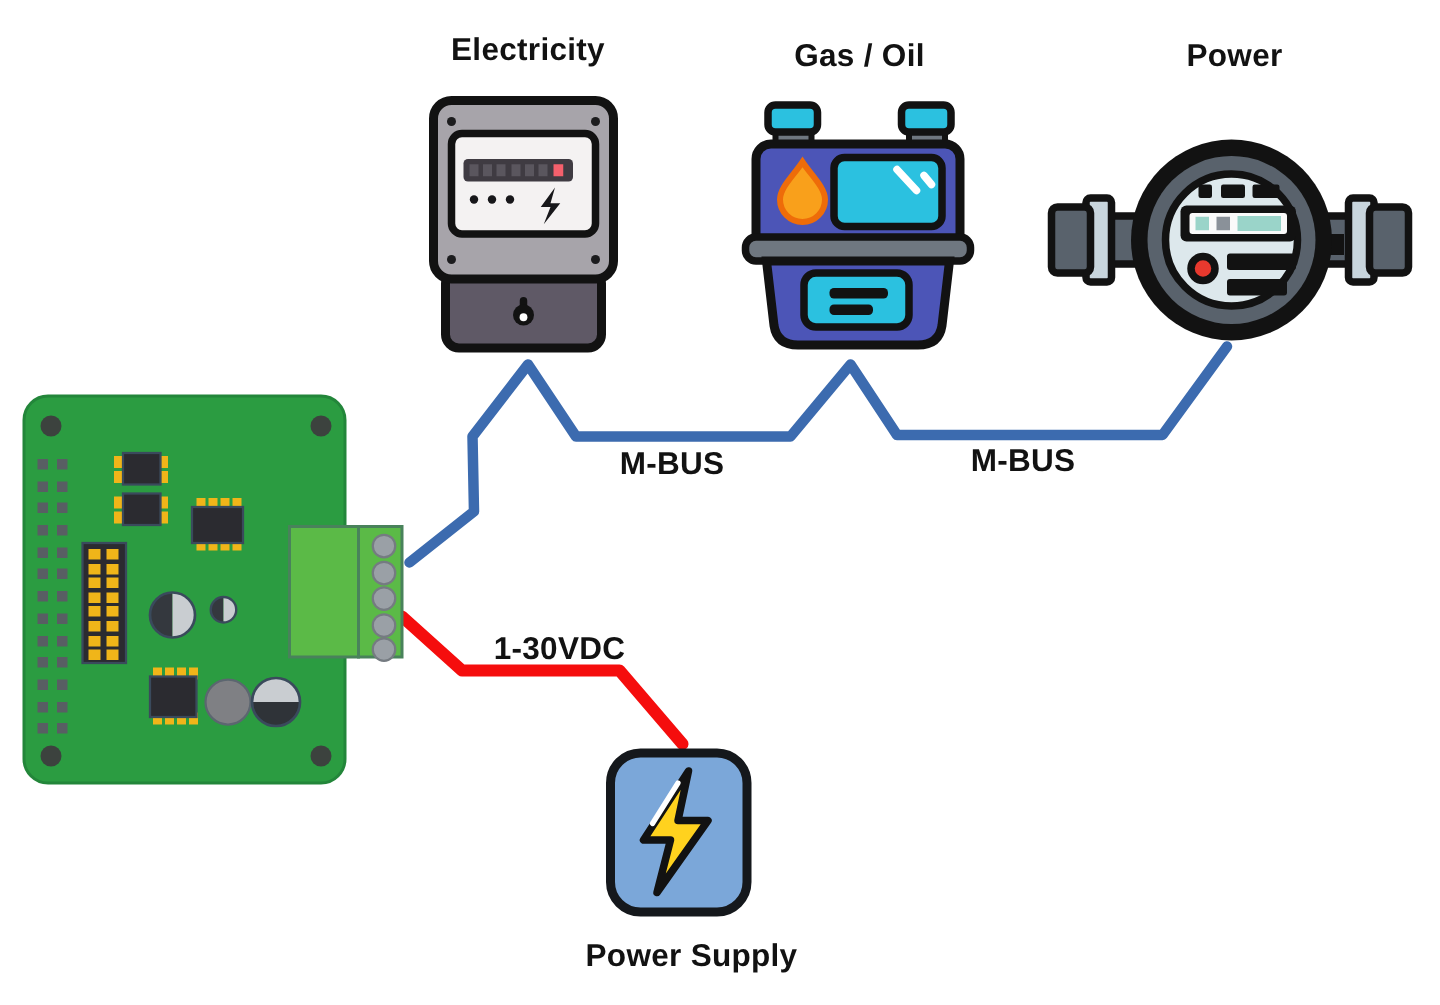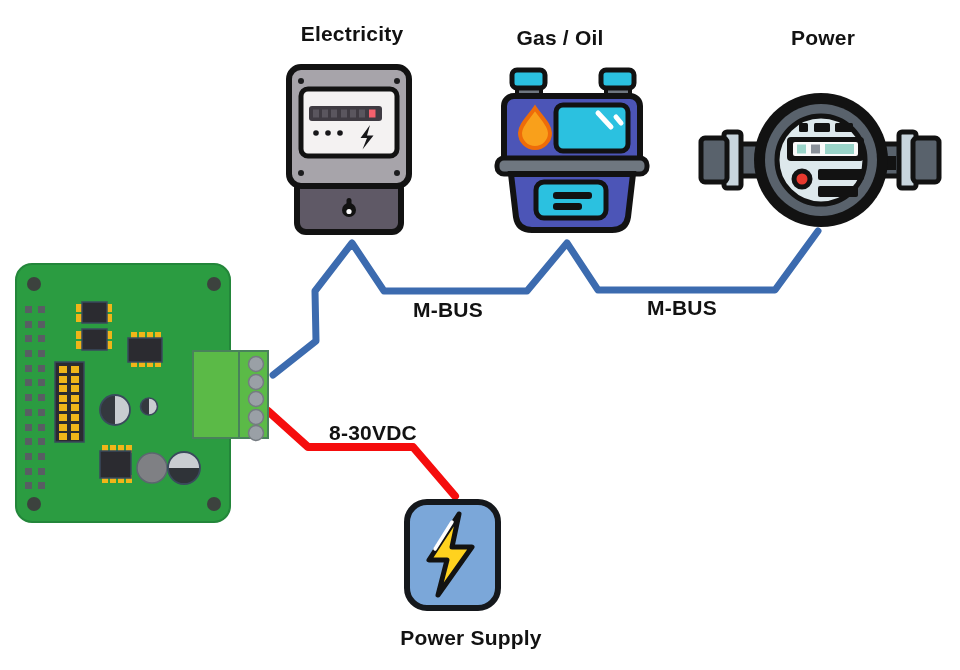--- a/index.html
+++ b/index.html
@@ -241,20 +241,20 @@
     </g>
 
     <g>
       <rect x="407" y="502" width="91" height="106" rx="20" stroke="#15181C" stroke-width="6" fill="#7BA7D9"></rect>
       <polygon points="459,514 429,560 447,560 438,595 472,547 452,547" stroke="#121212" stroke-width="5" stroke-linejoin="round" fill="#FFD21E"></polygon>
       <path d="M452,522 L435,549" stroke="#ffffff" stroke-width="3.5" stroke-linecap="round" fill="none"></path>
     </g>
   </svg>
 
   <div class="lbl" style="left:352px;top:22px">Electricity</div>
-  <div class="lbl" style="left:560px;top:26px">Gas / Oil</div>
+  <div class="lbl" style="left:573px;top:26px">Gas / Oil</div>
   <div class="lbl" style="left:823px;top:26px">Power</div>
   <div class="lbl" style="left:448px;top:298px">M-BUS</div>
   <div class="lbl" style="left:682px;top:296px">M-BUS</div>
-  <div class="lbl" style="left:373px;top:421px">8-30VDC</div>
-  <div class="lbl" style="left:471px;top:626px">Power Supply</div>
+  <div class="lbl" style="left:373px;top:421px">1-30VDC</div>
+  <div class="lbl" style="left:461px;top:626px">Power Supply</div>
 
 </div>
 
 </body></html>

